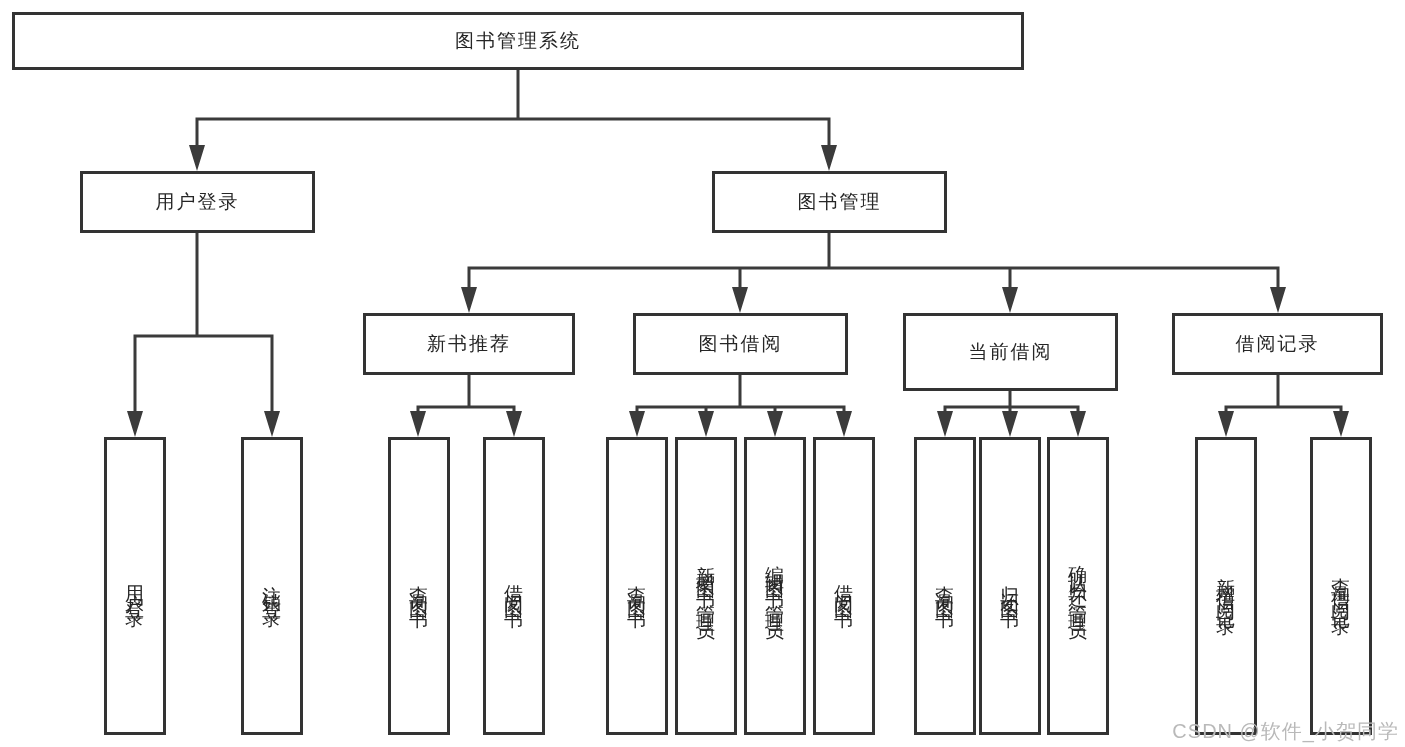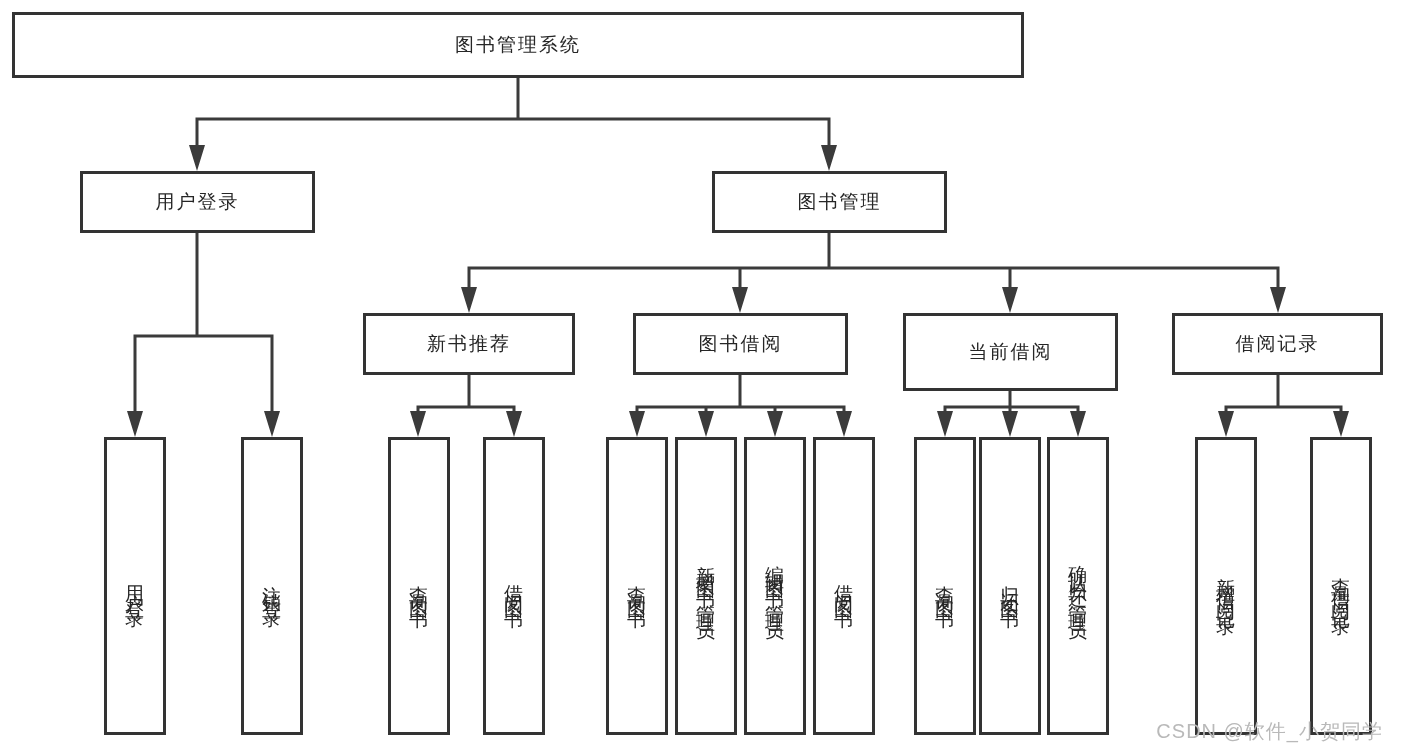--- a/index.html
+++ b/index.html
@@ -48,41 +48,41 @@
     white-space: nowrap;
   }
   .box .label-v {
     writing-mode: vertical-rl;
     text-orientation: mixed;
     font-size: 19px;
     letter-spacing: 8px;
     line-height: 1;
   }
   
-  .n-root  { left: 12px;   top: 12px;  width: 1012px; height: 66px; }
+  .n-root  { left: 12px;   top: 12px;  width: 1012px; height: 58px; }
   
   .n-l2a   { left: 80px;   top: 171px; width: 235px;  height: 62px; }
   .n-l2b   { left: 712px;  top: 171px; width: 235px;  height: 62px; padding-left: 20px; }
   
   .n-l3a   { left: 363px;  top: 313px; width: 212px;  height: 62px; }
   .n-l3b   { left: 633px;  top: 313px; width: 215px;  height: 62px; }
   .n-l3c   { left: 903px;  top: 313px; width: 215px;  height: 78px; }
   .n-l3d   { left: 1172px; top: 313px; width: 211px;  height: 62px; }
   
   .leaf    { top: 437px; width: 62px; height: 298px; }
   .f-ul1 { left: 104px; }  .f-ul2 { left: 241px; }
   .f-nb1 { left: 388px; }  .f-nb2 { left: 483px; }
   .f-tb1 { left: 606px; }  .f-tb2 { left: 675px; }
   .f-tb3 { left: 744px; }  .f-tb4 { left: 813px; }
   .f-cb1 { left: 914px; }  .f-cb2 { left: 979px; }
   .f-cb3 { left: 1047px; } .f-br1 { left: 1195px; }
   .f-br2 { left: 1310px; }
   .watermark {
     position: absolute;
-    right: 22px;
+    right: 6px;
     bottom: 2px;
     font-size: 20px;
     letter-spacing: 1px;
     color: var(--color-watermark, #b9b9b9);
     z-index: 3;
     white-space: nowrap;
   }
 </style>
 </head>
 <body>

